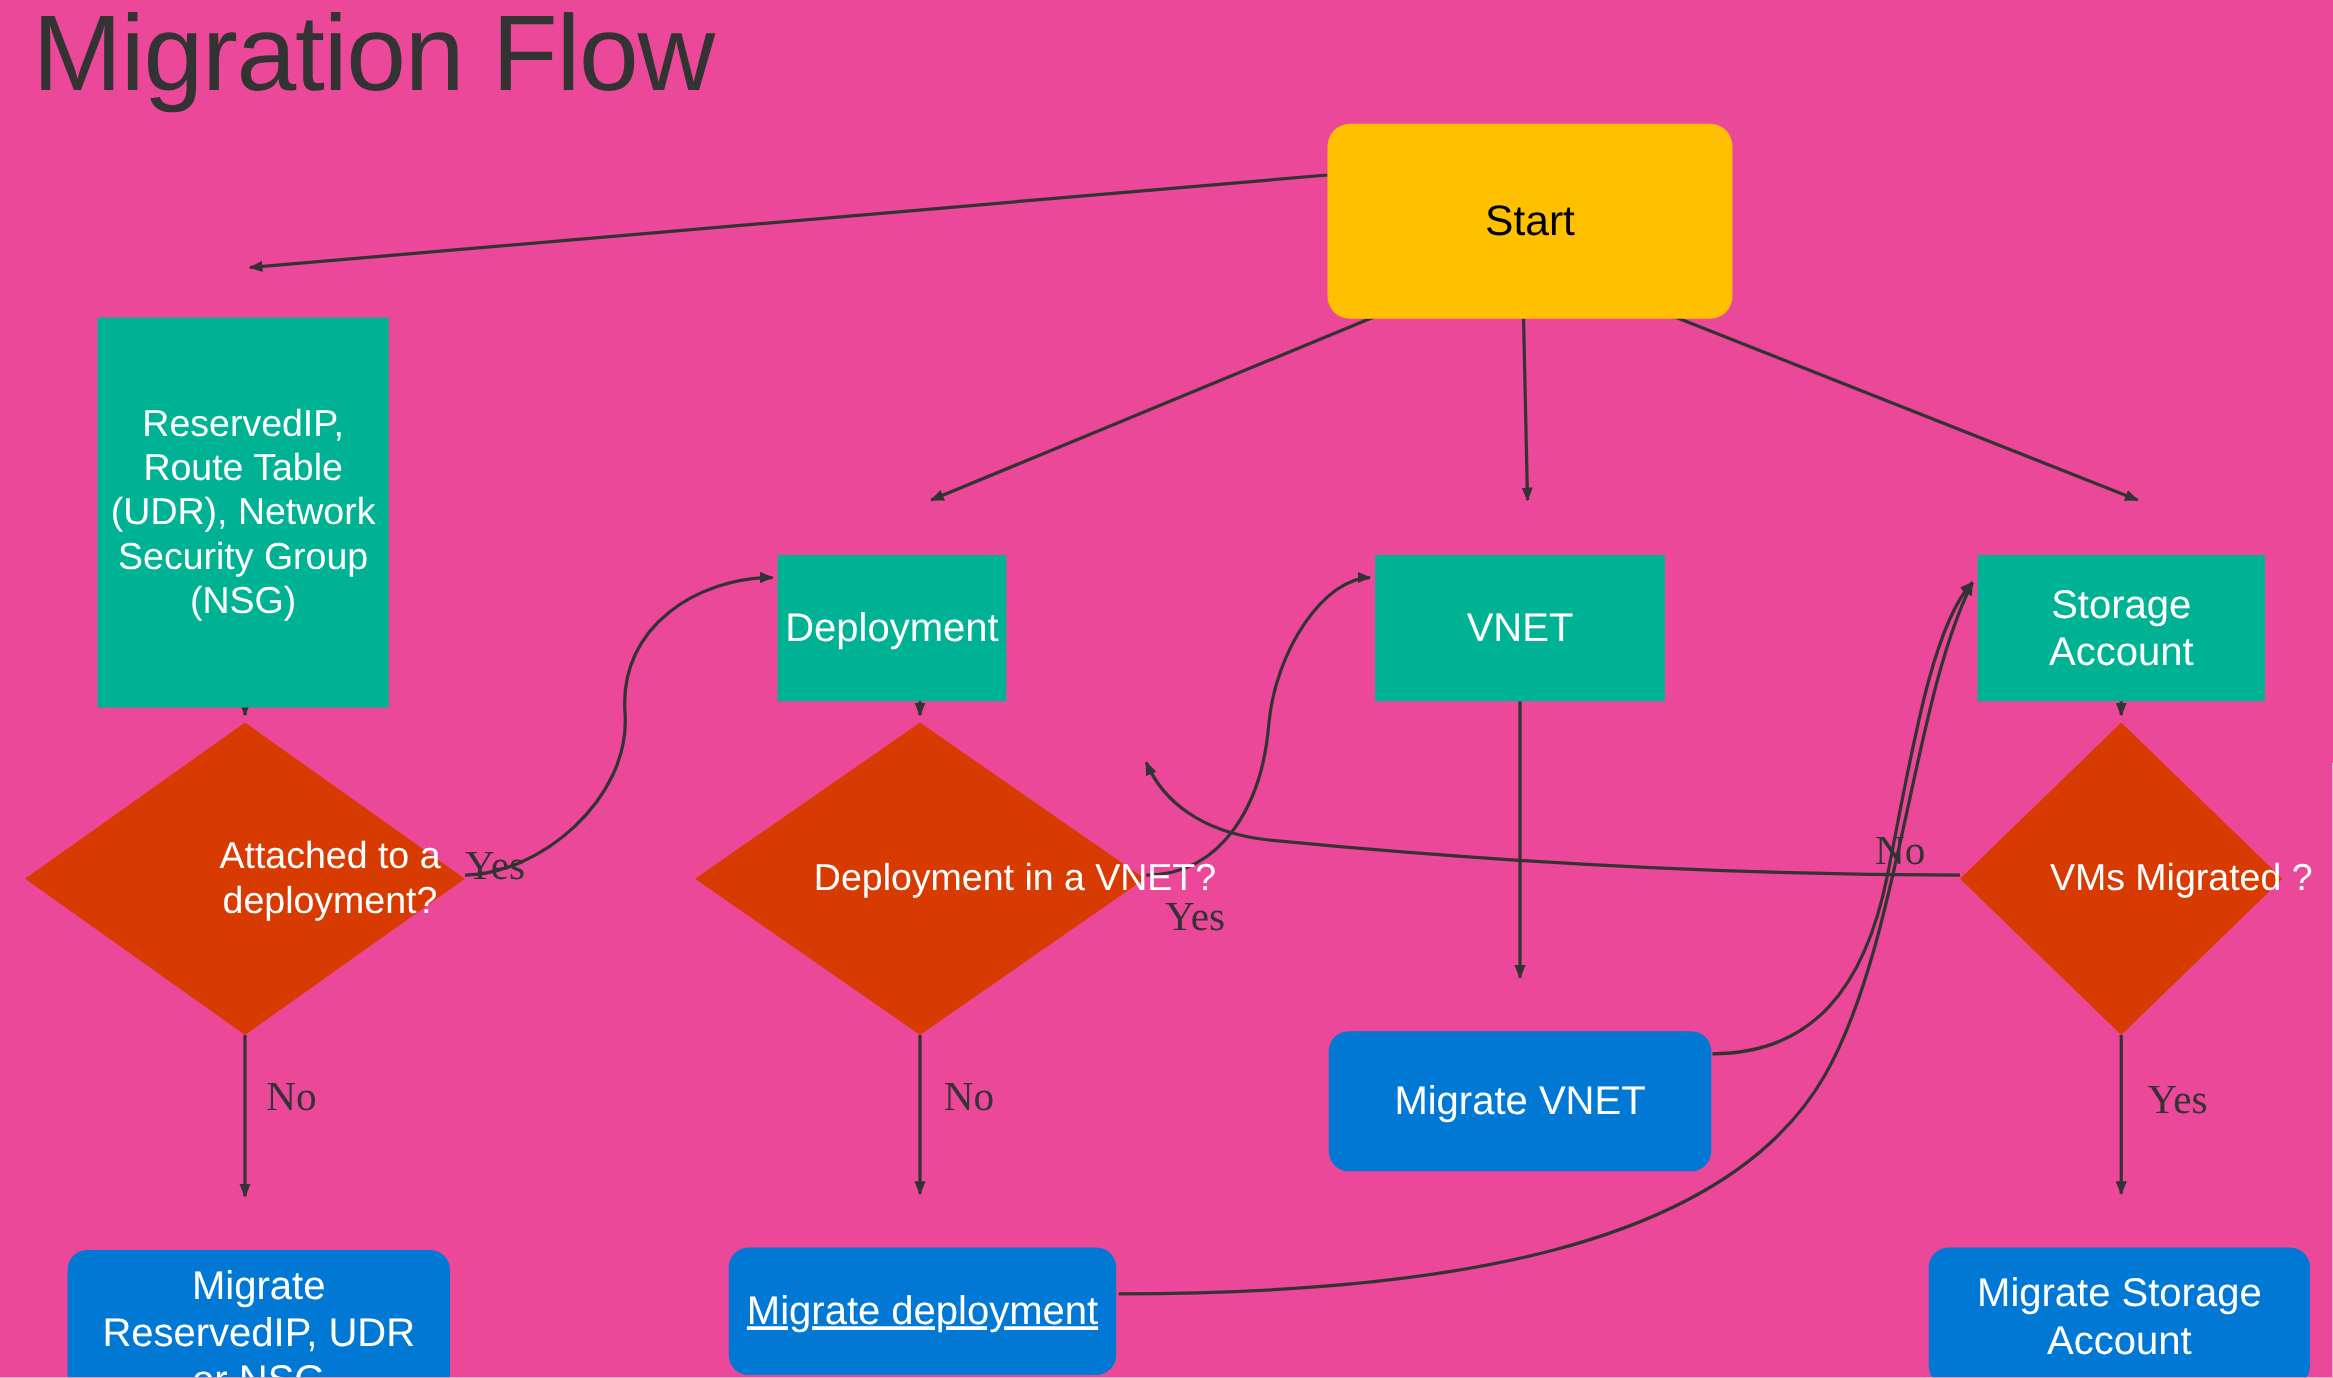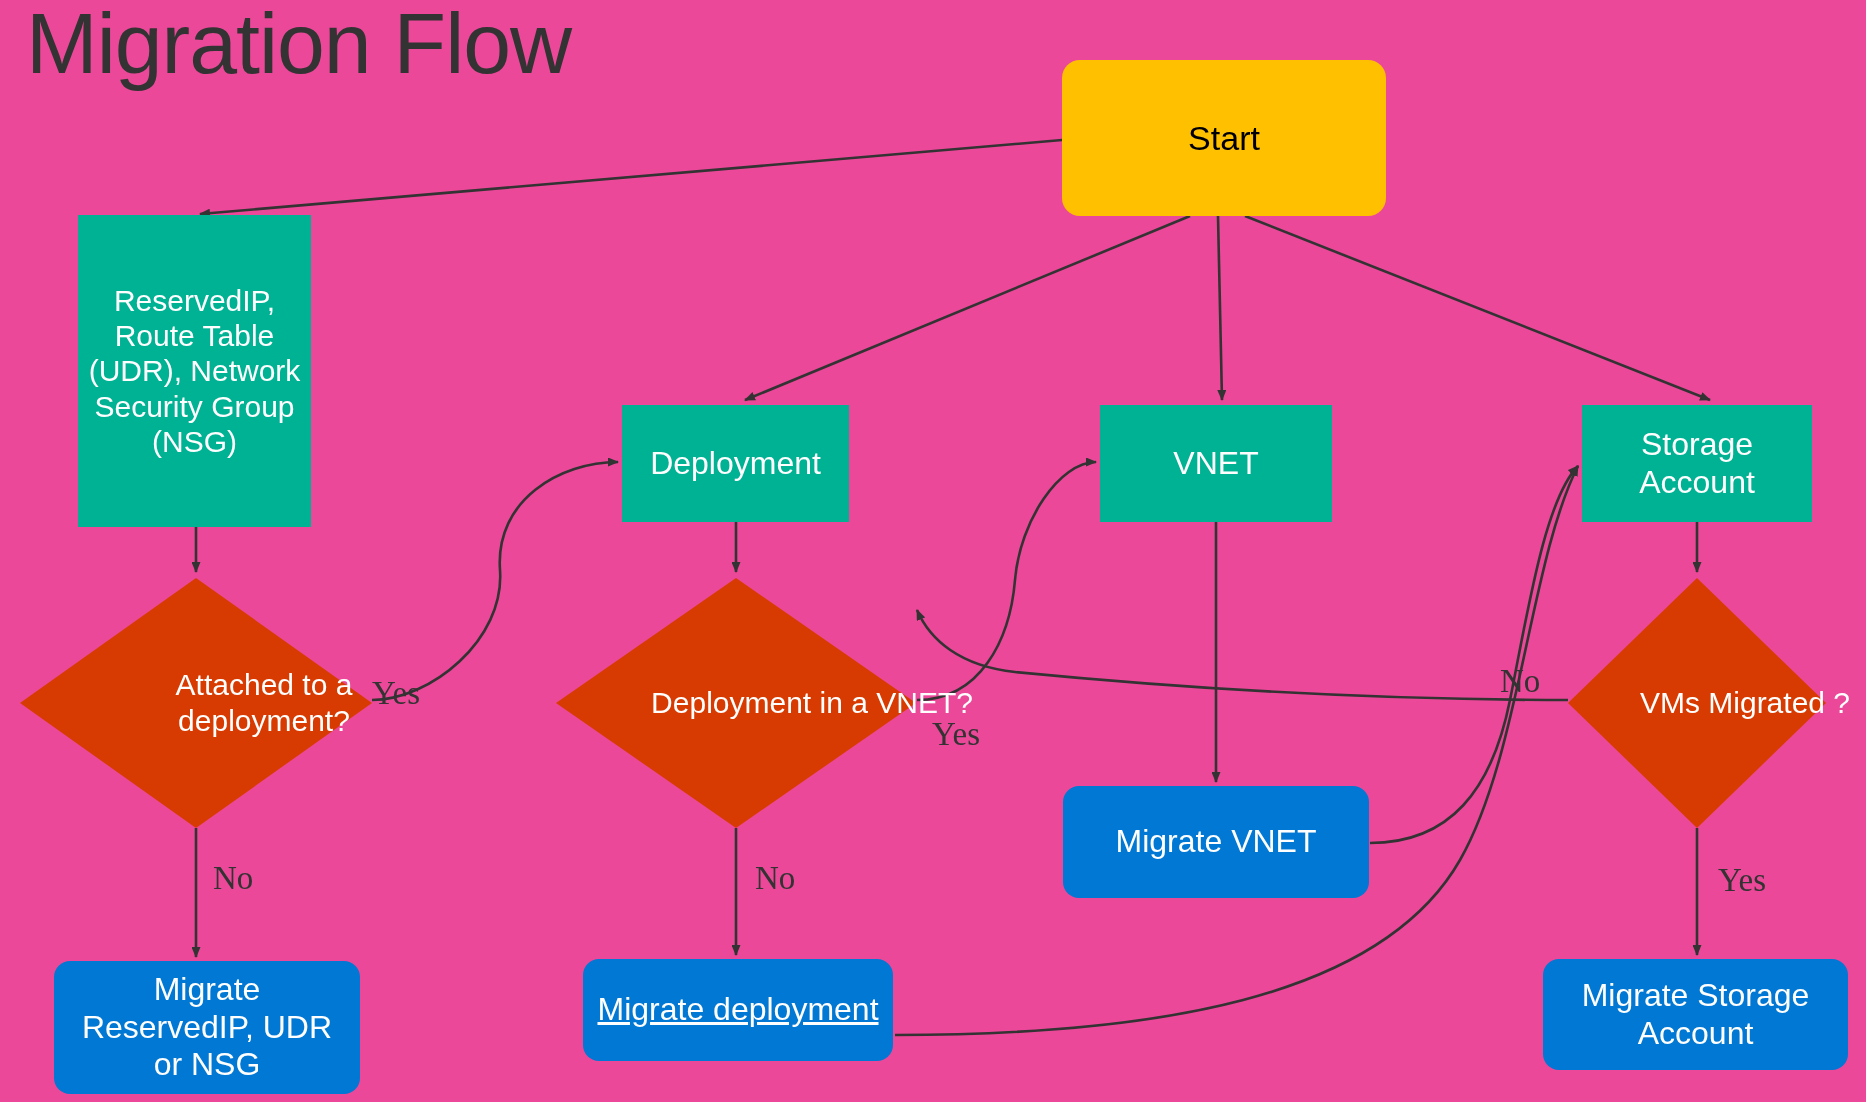--- a/index.html
+++ b/index.html
@@ -37,20 +37,21 @@
   .node {
     position: absolute;
     display: flex;
     align-items: center;
     justify-content: center;
     text-align: center;
     color: #ffffff;
     font-family: "Liberation Sans", sans-serif;
     line-height: 1.18;
     box-sizing: border-box;
+    margin-top: 39px;
   }
   .node-start {
     background: #FFC000;
     border-radius: 18px;
     color: #000000;
     font-size: 34px;
   }
   .node-process {
     background: #00B294;
     font-size: 32px;
@@ -137,21 +138,21 @@
       <path d="M1568,700 C 1380,700 1200,690 1015,672 C 960,666 930,640 917,610" marker-end="url(#arrow)"></path>
 
       <path d="M1697,828 L1697,955" marker-end="url(#arrow)"></path>
     </g>
   </svg>
 
   <div class="node node-start" style="left:1062px; top:60px; width:324px; height:156px;">Start</div>
 
   <div class="node node-process" style="left:78px; top:215px; width:233px; height:312px; font-size:30px; padding:0 8px;">ReservedIP, Route Table (UDR), Network Security Group (NSG)</div>
 
-  <div class="node node-process" style="left:622px; top:405px; width:227px; height:117px;">Deployment</div>
+  <div class="node node-process" style="left:622px; top:405px; width:183px; height:117px;">Deployment</div>
 
   <div class="node node-process" style="left:1582px; top:405px; width:230px; height:117px; padding:0 14px;">Storage Account</div>
 
   <div class="node node-process" style="left:1100px; top:405px; width:232px; height:117px;">VNET</div>
 
   <div class="node-decision-wrap" style="left:20px; top:578px; width:352px; height:250px;">
     <div class="node-decision-shape"></div>
     <div class="node-decision-label" style="padding:0 68px;">Attached to a deployment?</div>
   </div>
 

